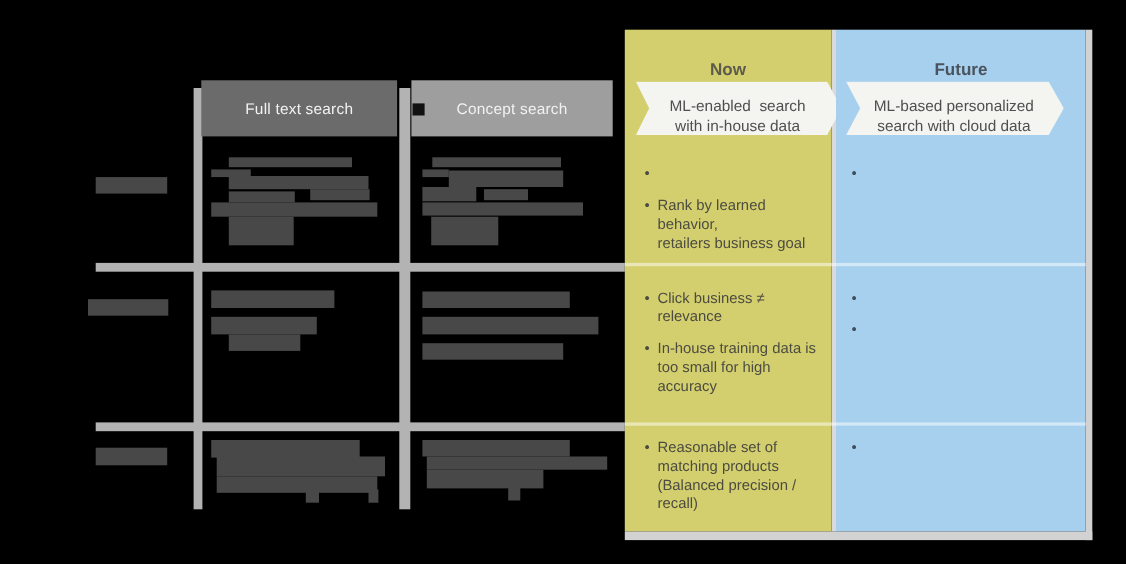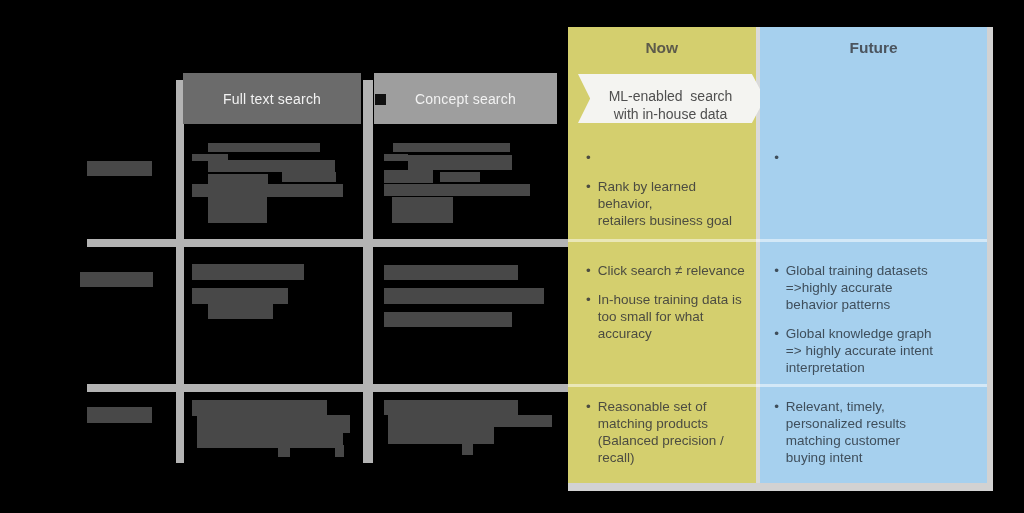--- a/index.html
+++ b/index.html
@@ -30,21 +30,21 @@
     border-bottom:8px solid var(--panel_border,#d2d2d2);
     display:flex;
   }
   .pcol{position:relative;height:100%;}
   #col-now{width:205px;background:var(--now_bg,#d4cf6e);color:var(--now_text,#4c4c41);}
   #col-future{width:248px;background:var(--future_bg,#a6d0ee);color:var(--future_text,#3f4e5b);}
   .col-divider{width:5px;height:100%;background:var(--column_divider,#dadada);}
   .row-divider{position:absolute;left:0;right:0;height:3px;background:var(--row_divider,rgba(255,255,255,.5));z-index:3;}
   #row-divider-1{top:212px;}
   #row-divider-2{top:357px;}
-  .pcol-title{margin:12px 0 0 0;text-align:center;font-weight:bold;font-size:15.5px;}
+  .pcol-title{margin:28px 0 0 0;text-align:center;font-weight:bold;font-size:15.5px;}
   #col-now .pcol-title{color:var(--now_title_text,#5d5b4b);}
   #col-future .pcol-title{color:var(--future_title_text,#4b545e);}
   .banner{
     position:absolute;top:47px;height:49px;
     background:var(--banner_bg,#f4f4f1);color:var(--banner_text,#4f4f4f);
     display:flex;align-items:flex-end;justify-content:center;text-align:center;
     font-size:14px;line-height:18px;white-space:pre-wrap;
     clip-path:polygon(0 0,93% 0,100% 50%,93% 100%,0 100%,6.5% 50%);
     padding:0 12px 0 10px;box-sizing:border-box;
   }
@@ -126,70 +126,64 @@
           </div>
           <div class="bullet-item">
             <span class="bullet-dot">•</span>
             <span class="bullet-text">Rank by learned behavior,
 retailers business goal</span>
           </div>
         </div>
       <div class="cell r1">
           <div class="bullet-item">
             <span class="bullet-dot">•</span>
-            <span class="bullet-text">Click search ≠ relevance</span>
+            <span class="bullet-text">Click business ≠ relevance</span>
           </div>
           <div class="bullet-item">
             <span class="bullet-dot">•</span>
             <span class="bullet-text">In-house training data is
-too small for what
+too small for high
 accuracy</span>
           </div>
         </div>
       <div class="cell r2">
           <div class="bullet-item">
             <span class="bullet-dot">•</span>
             <span class="bullet-text">Reasonable set of
 matching products
 (Balanced precision /
 recall)</span>
           </div>
         </div>
     </div>
 
     <div class="col-divider"></div>
 
     <div class="pcol" id="col-future">
       <div class="pcol-title">Future</div>
+      <div class="banner" id="banner-future">
+        <span class="banner-text">ML-based personalized
+search with cloud data</span>
+      </div>
       <div class="cell r0">
           <div class="bullet-item">
             <span class="bullet-dot">•</span>
           </div>
         </div>
       <div class="cell r1">
           <div class="bullet-item">
             <span class="bullet-dot">•</span>
-            <span class="bullet-text">Global training datasets
-=&gt;highly accurate
-behavior patterns</span>
           </div>
           <div class="bullet-item">
             <span class="bullet-dot">•</span>
-            <span class="bullet-text">Global knowledge graph
-=&gt; highly accurate intent
-interpretation</span>
           </div>
         </div>
       <div class="cell r2">
           <div class="bullet-item">
             <span class="bullet-dot">•</span>
-            <span class="bullet-text">Relevant, timely,
-personalized results
-matching customer
-buying intent</span>
           </div>
         </div>
     </div>
 
     <div class="row-divider" id="row-divider-1"></div>
     <div class="row-divider" id="row-divider-2"></div>
   </div>
 
 </div>
 

